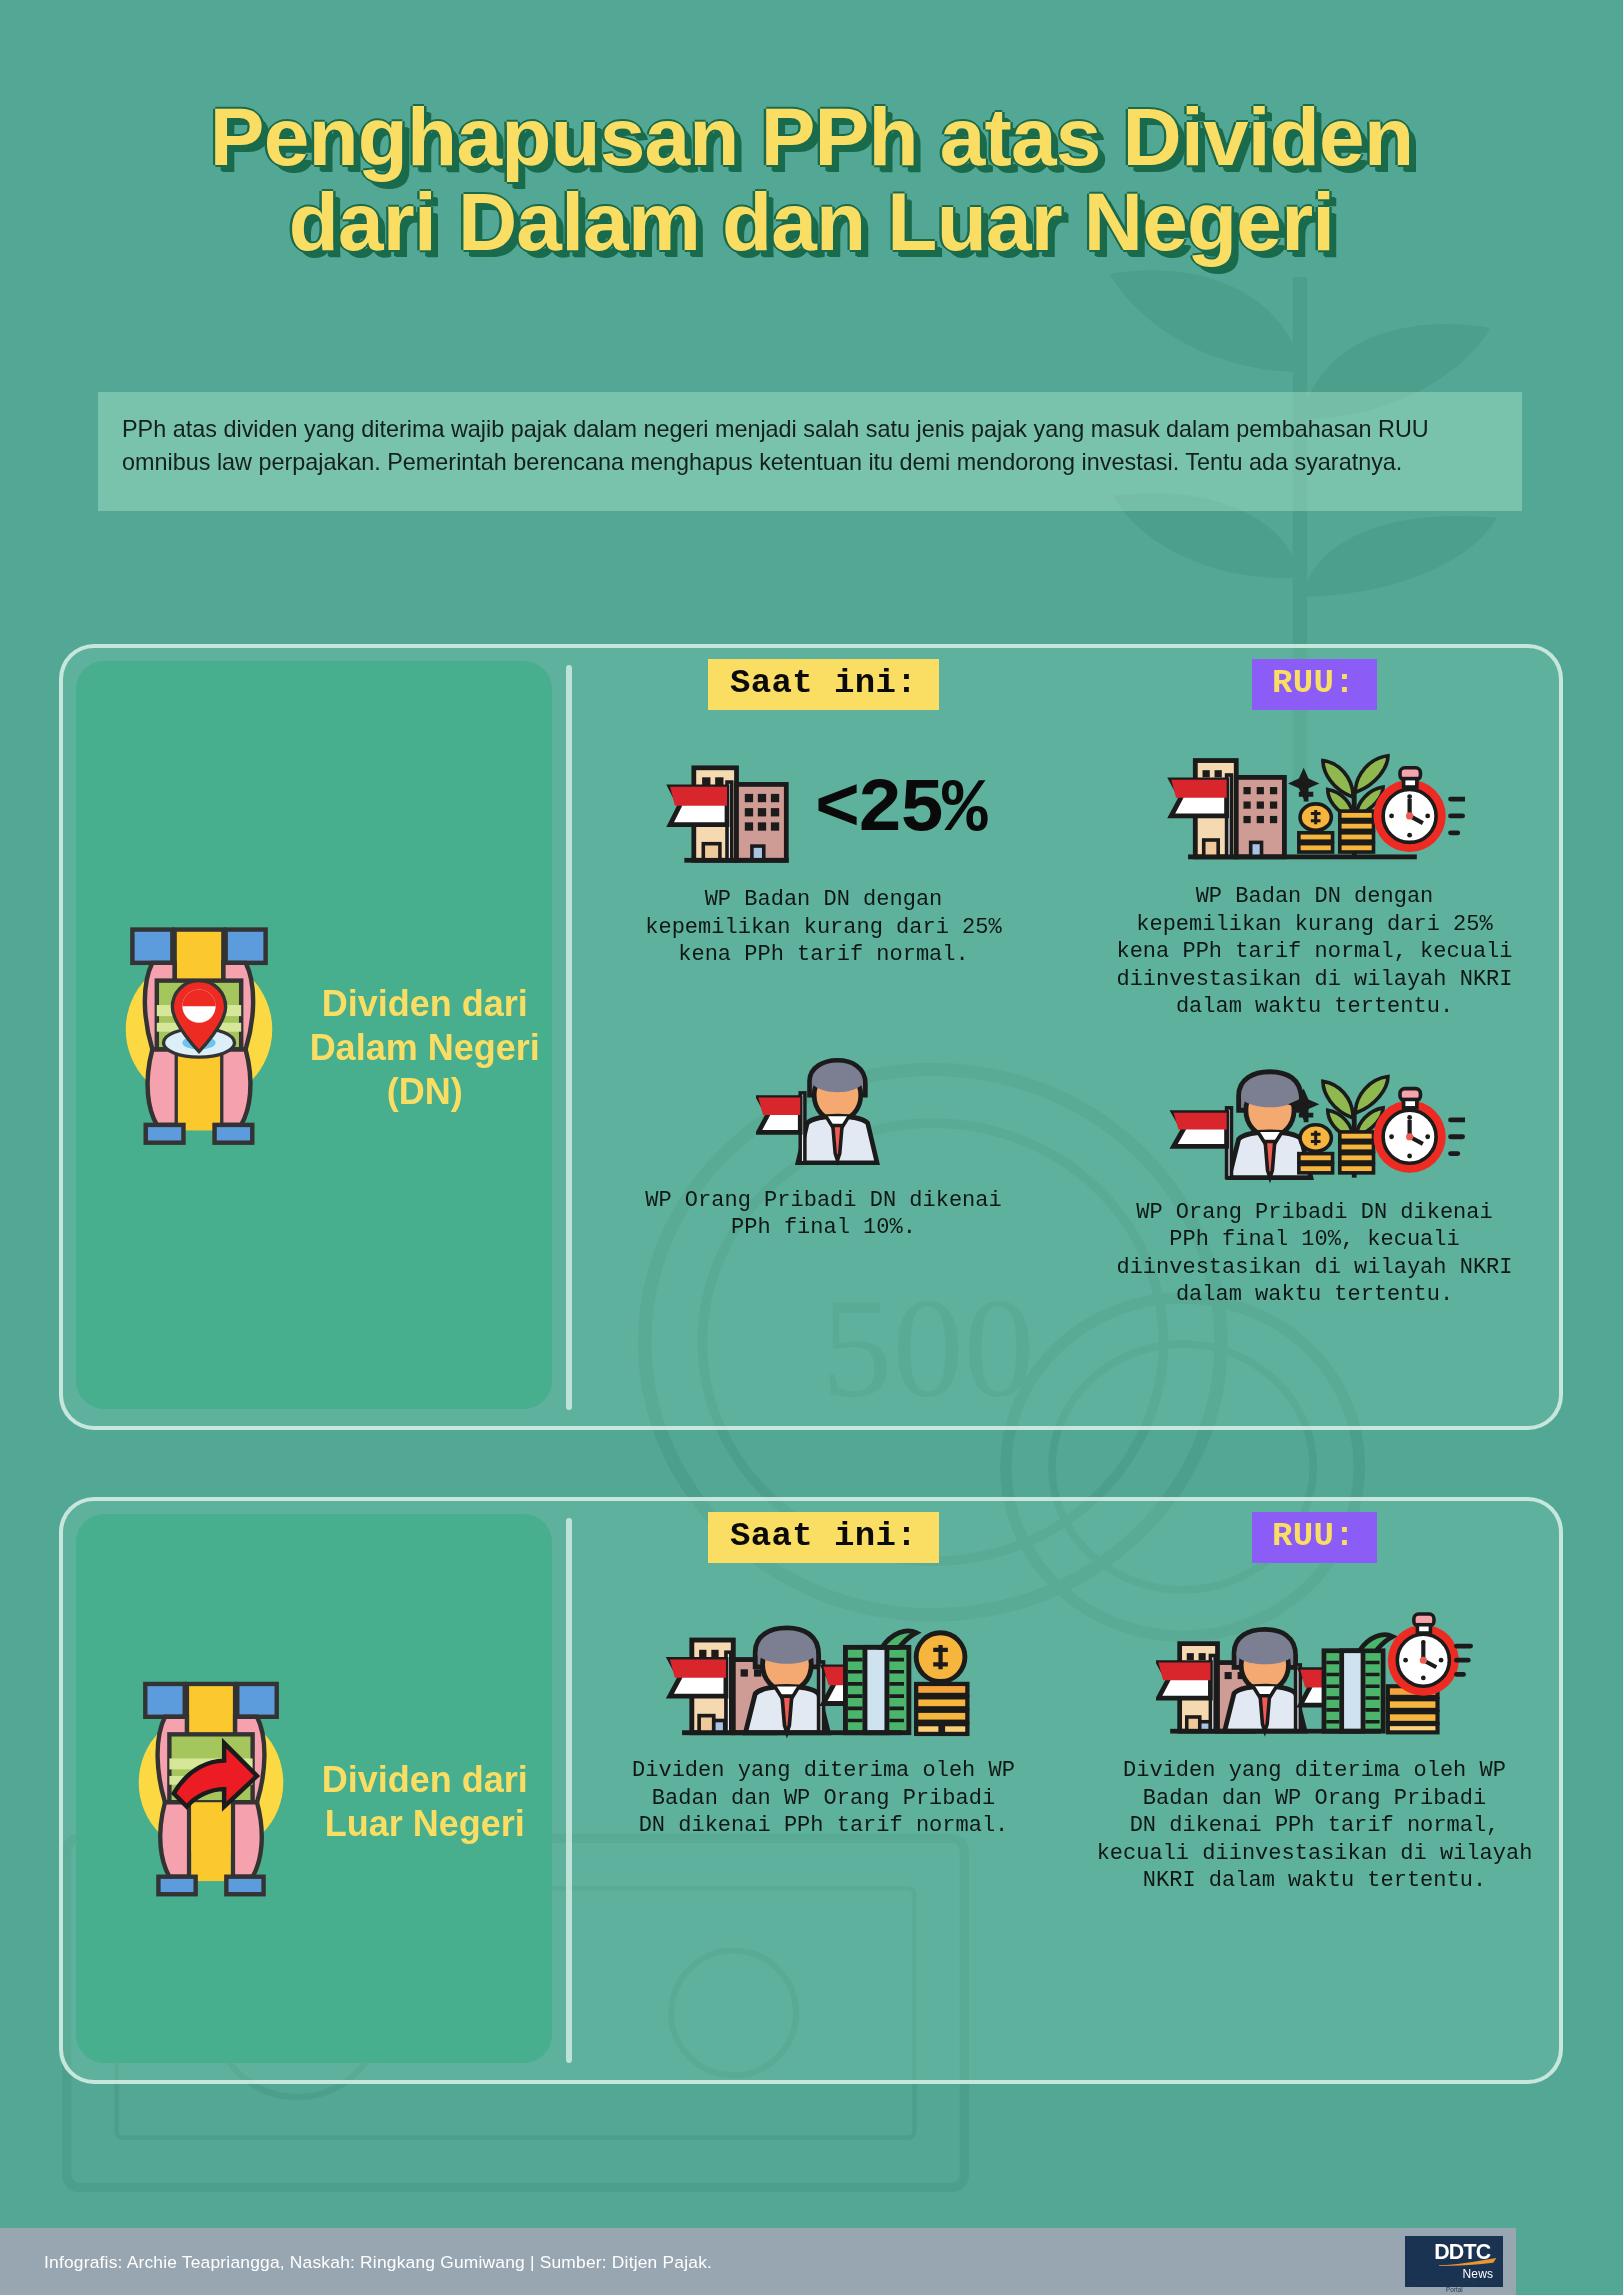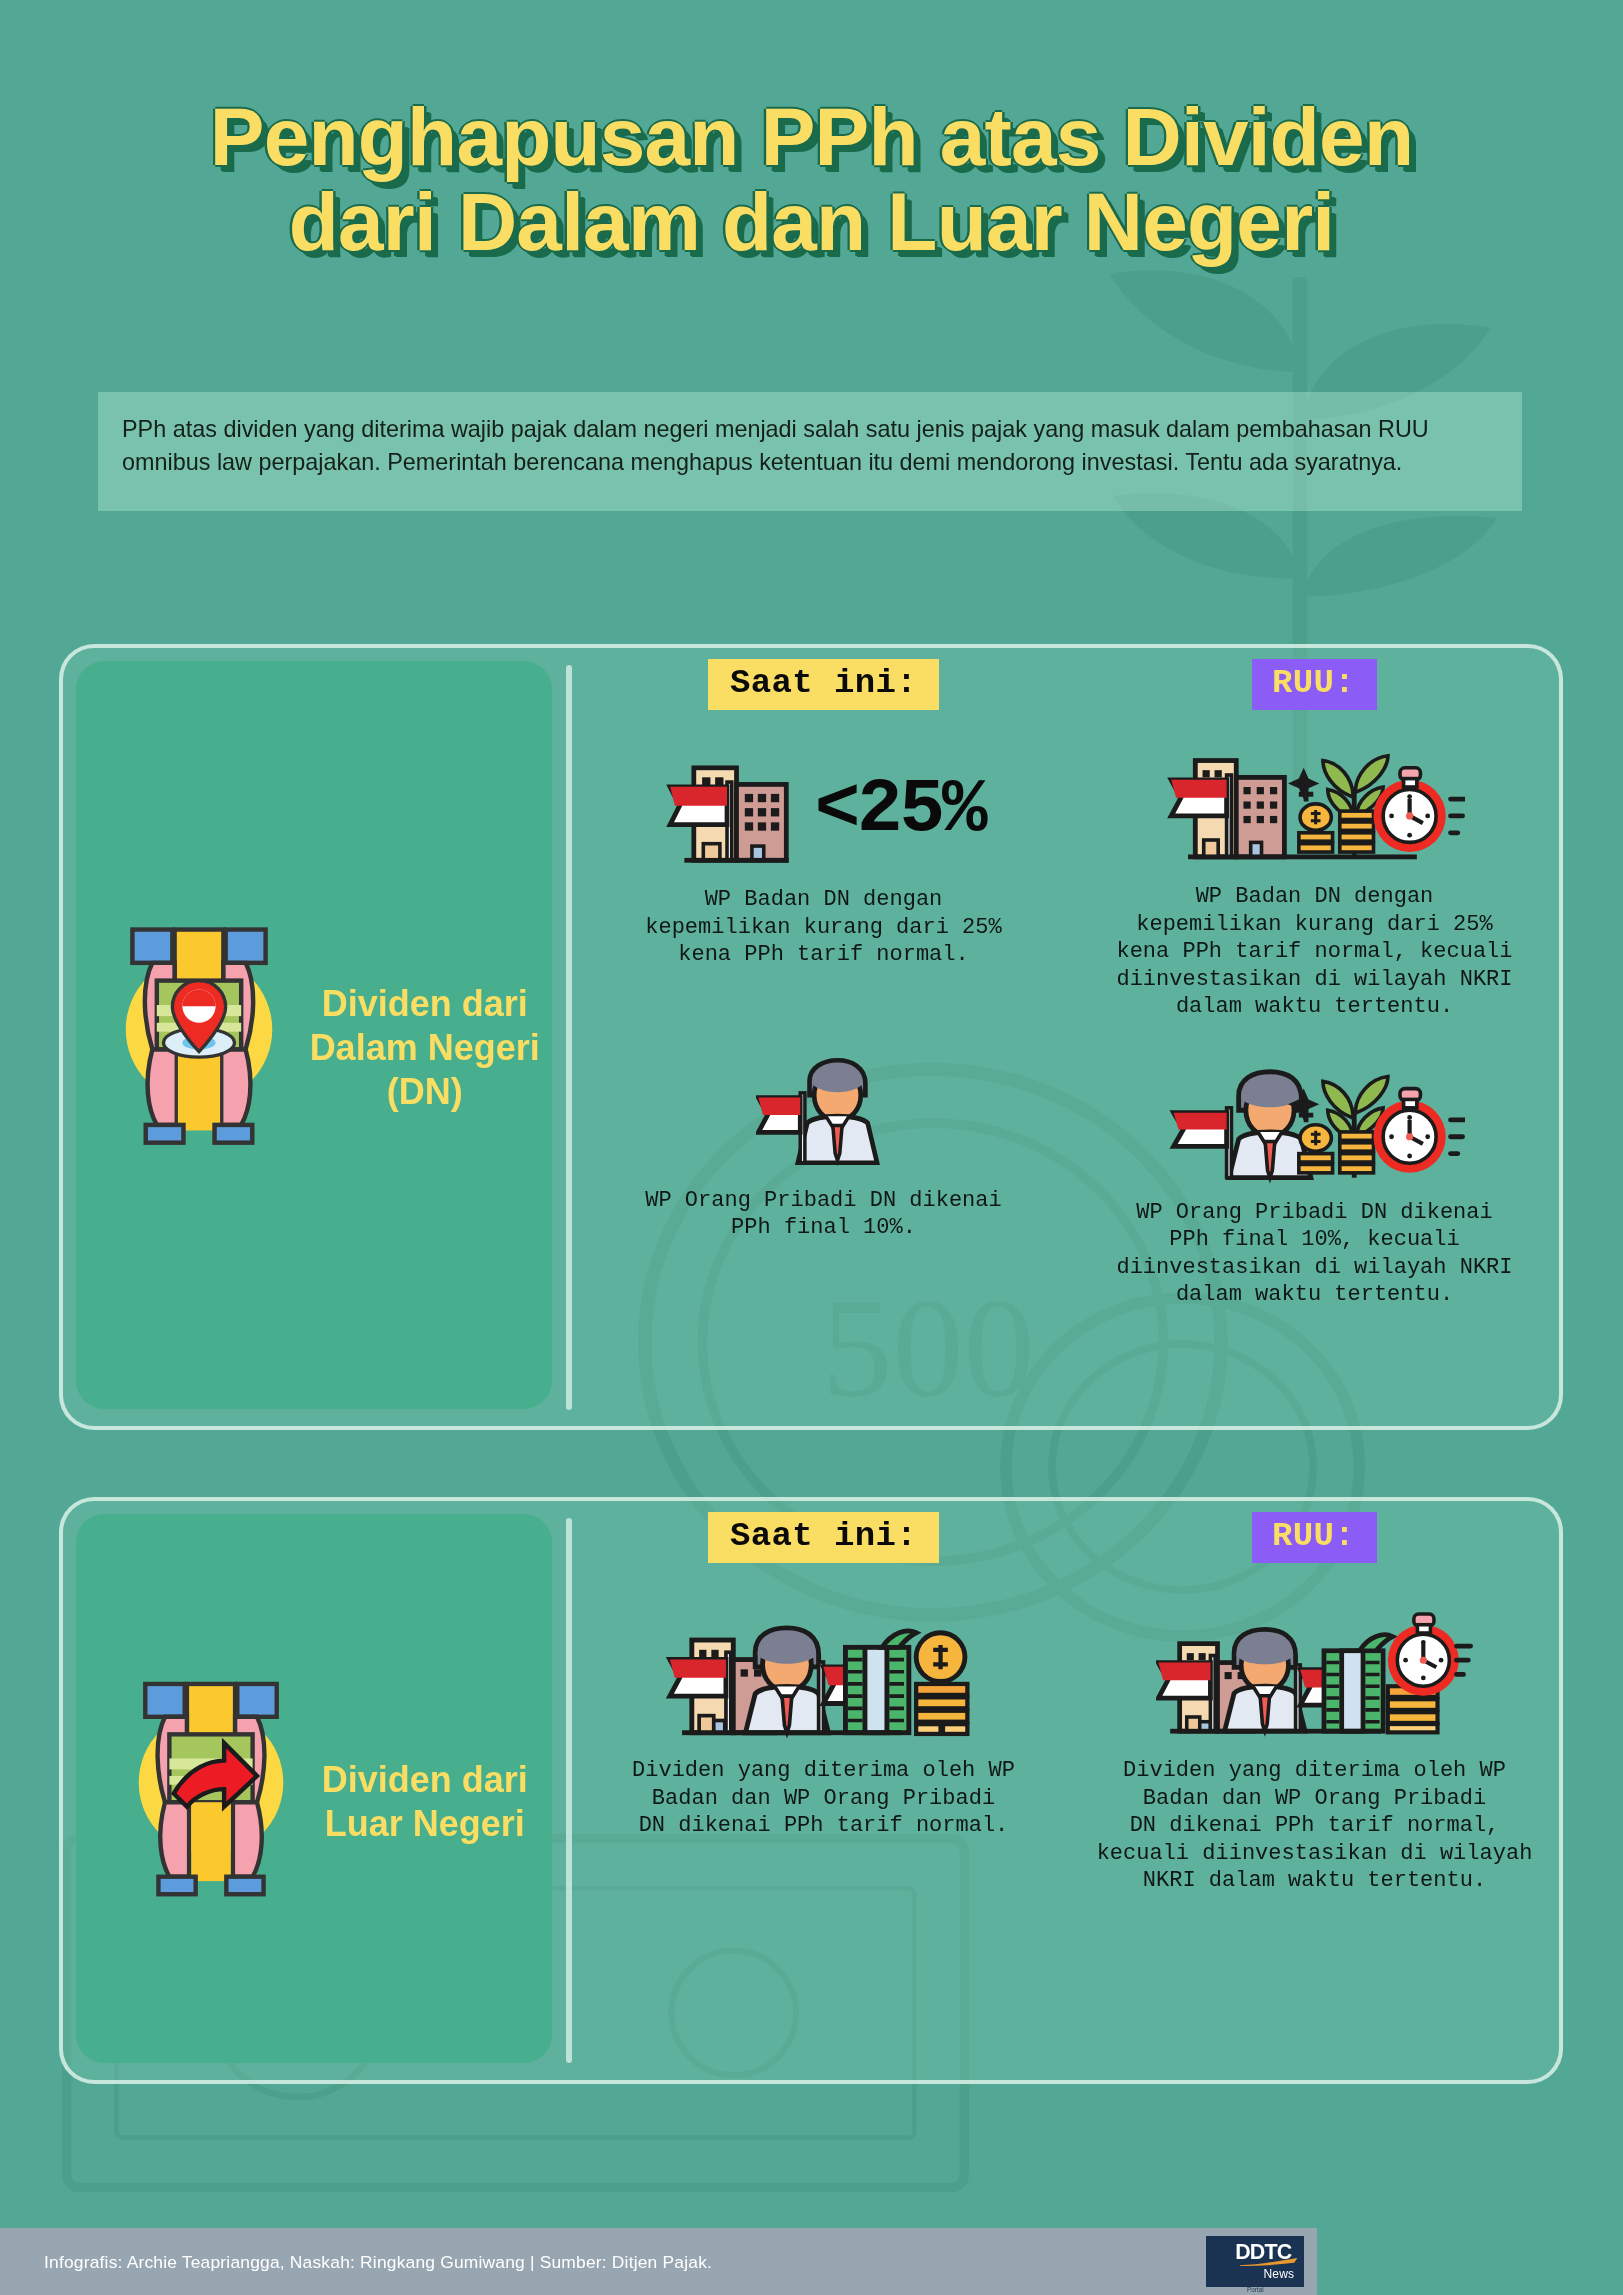--- a/index.html
+++ b/index.html
@@ -107,21 +107,21 @@
     padding:0 22px; white-space:pre-line;
   }
   .stat{
     font-size:76px; font-weight:bold; color:#0a0a0a; line-height:.92;
     letter-spacing:-3.2px;
   }
   .stat-small{ font-size:36px; letter-spacing:-0.8px; display:block; }
 
   
   #footer{
-    position:absolute; left:0; bottom:0; width:1317px; height:67px;
+    position:absolute; left:0; bottom:0; width:1516px; height:67px;
     background:#98a6b2;
   }
   #footer-text{
     position:absolute; left:44px; top:24px;
     font-size:17.4px; color:#ffffff; letter-spacing:0.2px;
   }
   #footer-logo{
     position:absolute; right:12.7px; top:8px; width:98px; height:51px;
     background:#1b3352; display:flex; flex-direction:column;
     align-items:center; justify-content:center;

